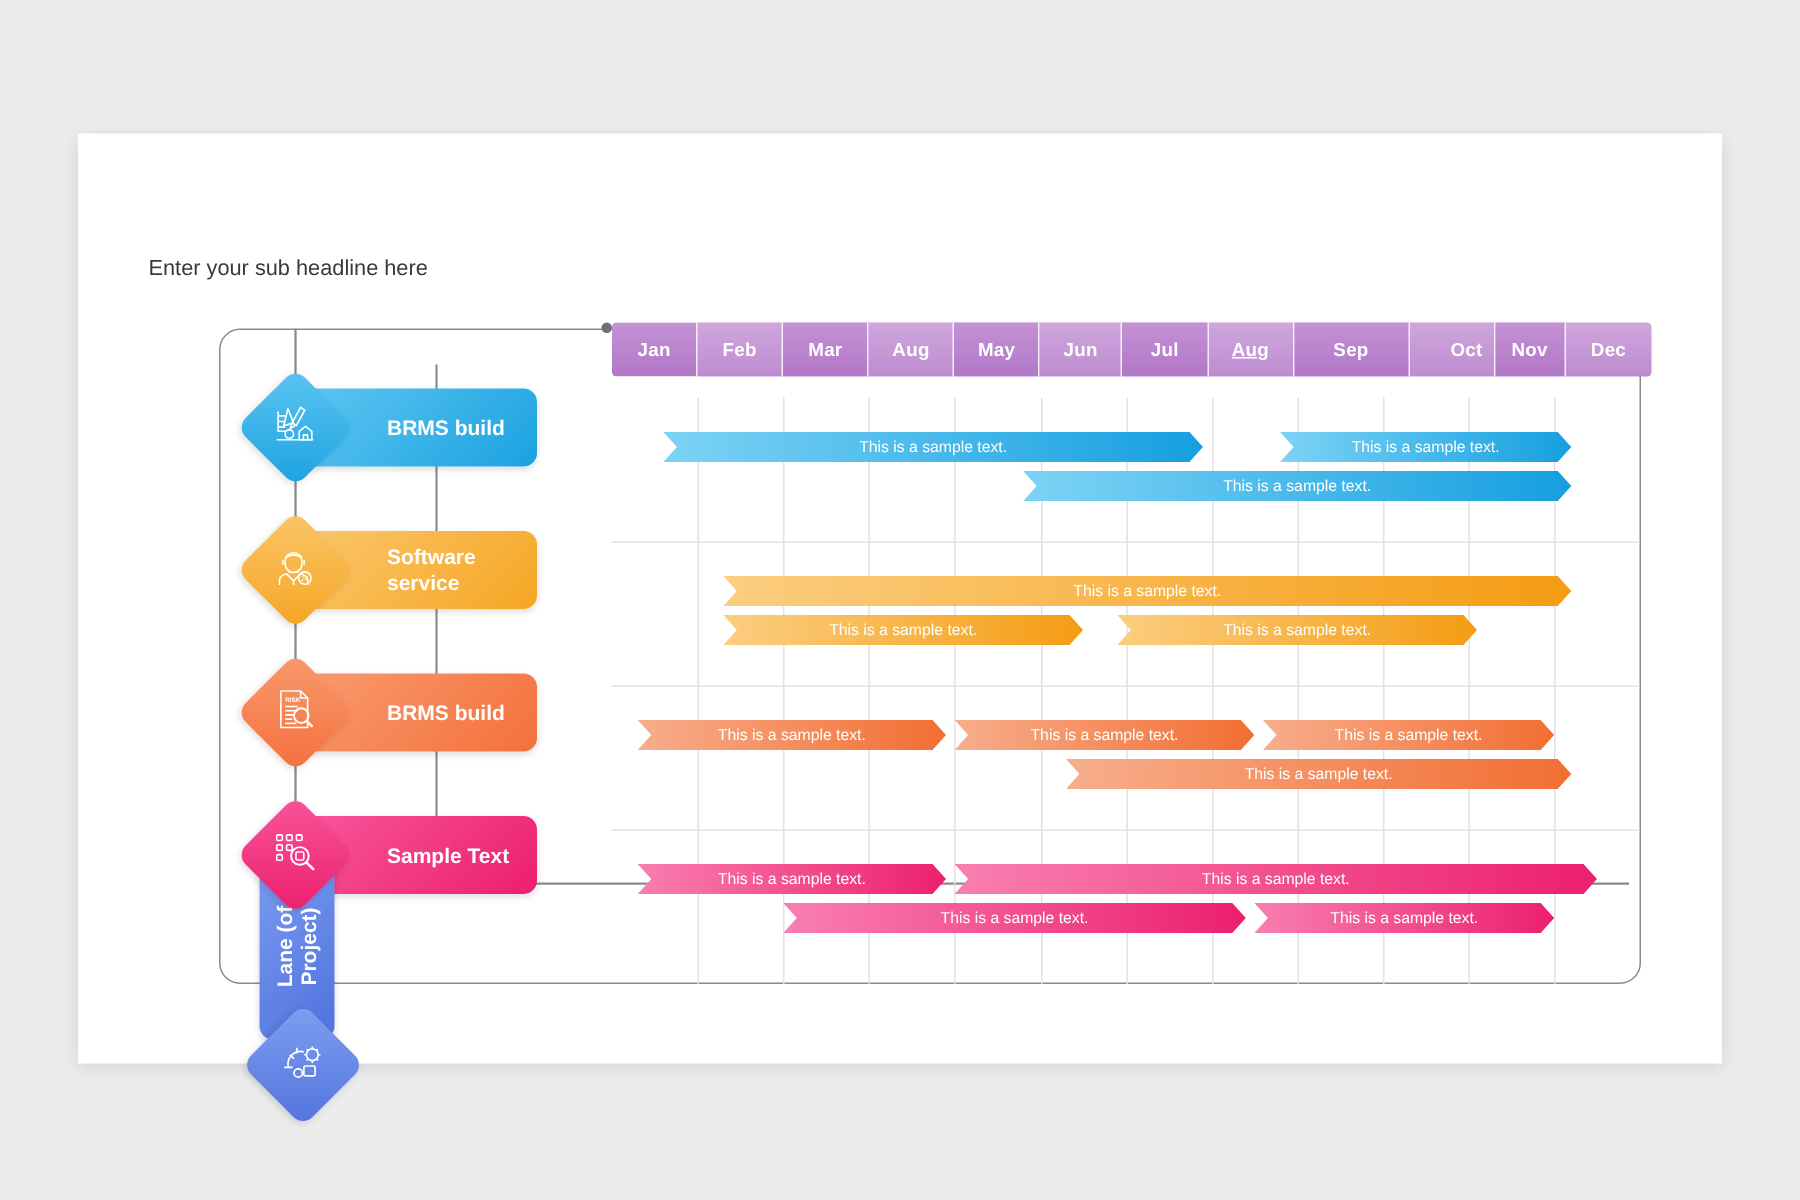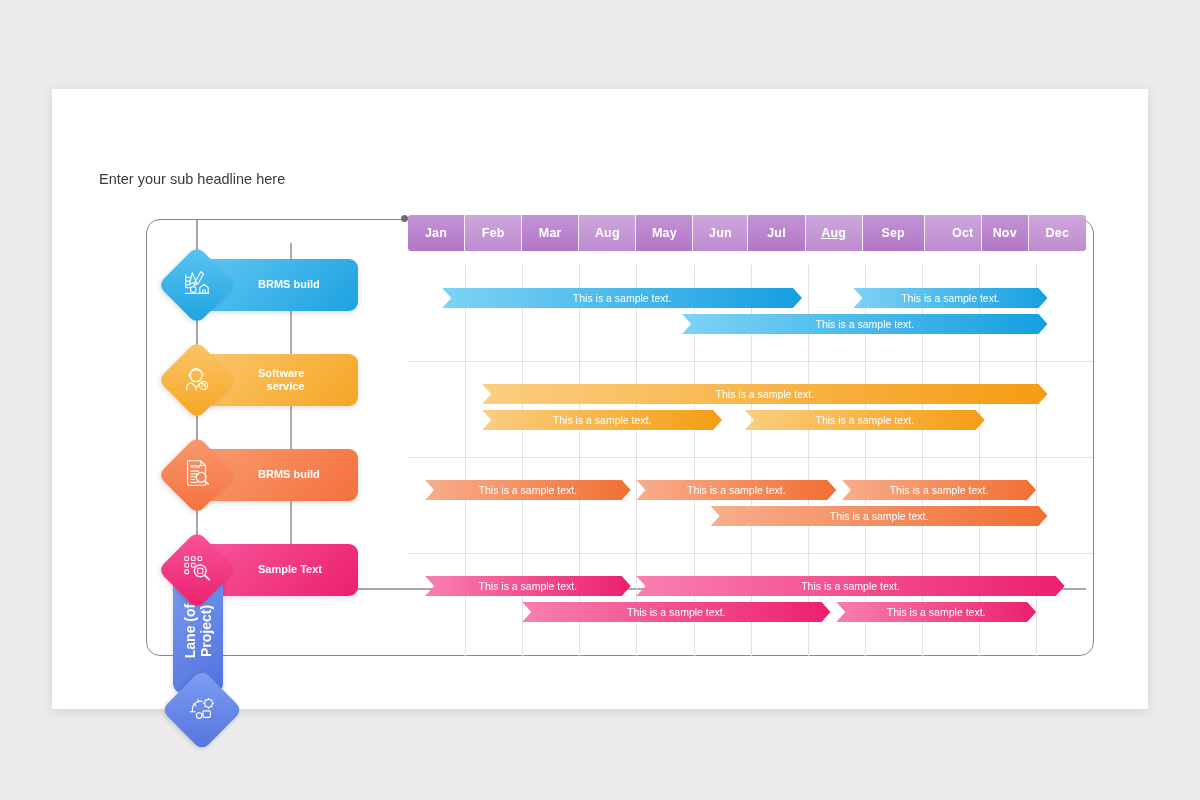--- a/index.html
+++ b/index.html
@@ -88,25 +88,24 @@
     box-shadow: 0 2px 5px rgba(0,0,0,.13);
   }
   .diamond > .ico { transform: rotate(-45deg); display:block; }
 
   
   .lane-label {
     position: absolute;
     height: 52px;
     border-radius: 0 9px 9px 0;
     display: flex; align-items: center;
-    color: #fff; font-size: 11px; font-weight: 700;
+    color: #fff; font-size: 14px; font-weight: 700;
     padding-left: 54px; line-height: 1.2;
     box-shadow: 0 2px 5px rgba(0,0,0,.13);
     z-index: 2;
-    text-align: right;
   }
   .lane-label .notch {
     position: absolute; left: -1px; top: 0;
     width: 26px; height: 52px;
   }
 
   
   .bar {
     position: absolute;
     height: 20px;
@@ -173,21 +172,21 @@
   <div id="grid">
     <div id="month-header">
         <div class="month-cell even" style="width: 57.1px;">Jan</div>
         <div class="month-cell odd" style="width: 57.1px;">Feb</div>
         <div class="month-cell even" style="width: 57.1px;">Mar</div>
         <div class="month-cell odd" style="width: 57.1px;">Aug</div>
         <div class="month-cell even" style="width: 57.1px;">May</div>
         <div class="month-cell odd" style="width: 55px;">Jun</div>
         <div class="month-cell even" style="width: 57.1px;">Jul</div>
         <div class="month-cell odd" style="width: 57.1px; text-decoration: underline;">Aug</div>
-        <div class="month-cell even" style="width: 62px;">Sep</div>
+        <div class="month-cell even" style="width: 77px;">Sep</div>
         <div class="month-cell odd" style="width: 57.1px; padding-left: 20px;">Oct</div>
         <div class="month-cell even" style="width: 47px;">Nov</div>
         <div class="month-cell odd" style="width: 57.1px;">Dec</div>
       </div>
     <div id="grid-lines">
         <div class="grid-col" style="left: 57.1px;"></div>
         <div class="grid-col" style="left: 114.2px;"></div>
         <div class="grid-col" style="left: 171.3px;"></div>
         <div class="grid-col" style="left: 228.4px;"></div>
         <div class="grid-col" style="left: 285.5px;"></div>

